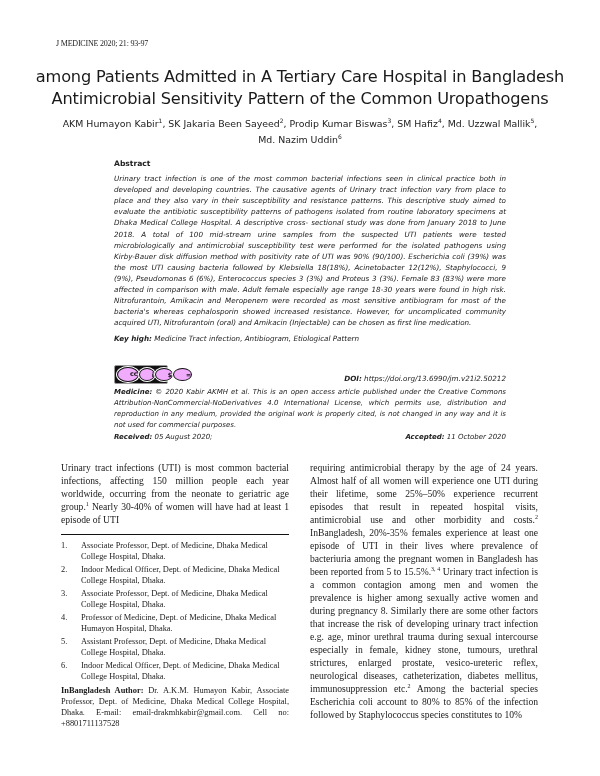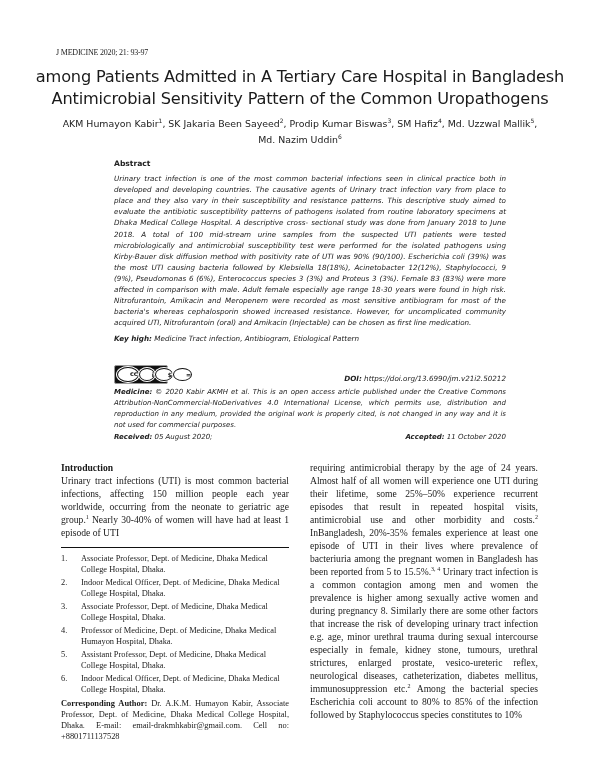--- a/index.html
+++ b/index.html
@@ -1,28 +1,28 @@
 <!DOCTYPE html>
 <html><head>
 <meta charset="utf-8">
 <style>
   html, body { margin:0; padding:0; background:#fff; }
   body { width:600px; height:776px; position:relative; overflow:hidden; color:#1a1a1a; }
-  .journal { position:absolute; left:56px; top:48px; font-family:"Liberation Serif", serif; font-size:8px; letter-spacing:-0.2px; color:#222; }
+  .journal { position:absolute; left:56px; top:39px; font-family:"Liberation Serif", serif; font-size:8px; letter-spacing:-0.2px; color:#222; }
   .title { position:absolute; left:0; width:600px; top:66px; text-align:center; font-family:"DejaVu Sans", sans-serif; font-size:16.2px; line-height:22px; color:#1a1a1a; letter-spacing:-0.2px; }
   .authors { position:absolute; left:0; width:600px; top:114px; text-align:center; font-family:"DejaVu Sans", sans-serif; font-size:9.4px; line-height:13px; color:#222; }
   .authors sup { font-size:6px; vertical-align:4px; }
   .abstract { position:absolute; left:114px; width:392px; top:158px; font-family:"DejaVu Sans", sans-serif; font-size:7.2px; line-height:11.1px; color:#222; }
   .abstract .head { font-weight:bold; font-size:7.6px; margin-bottom:4px; }
   .abstract .body { font-style:italic; text-align:justify; }
   .keywords { margin-top:5px; font-style:italic; }
   .keywords b { font-style:italic; font-weight:bold; }
   .cc-row { position:absolute; left:114px; width:392px; top:365px; height:22px; }
   .cc-badge { position:absolute; left:0; top:0; width:54px; height:19px; background:#111; border:1px solid #999; border-radius:2px; box-sizing:border-box; display:flex; align-items:center; justify-content:space-around; padding:0 2px; }
-  .cc-badge span { display:inline-block; width:11px; height:11px; border-radius:50%; background:#ffffff; border:1.5px solid #111; box-shadow:0 0 0 1px #fff; font-family:"DejaVu Sans", sans-serif; font-size:6px; font-weight:bold; line-height:11px; text-align:center; color:#111;padding-left:12px; }
+  .cc-badge span { display:inline-block; width:11px; height:11px; border-radius:50%; background:#f0abfc; border:1.5px solid #111; box-shadow:0 0 0 1px #fff; font-family:"DejaVu Sans", sans-serif; font-size:6px; font-weight:bold; line-height:11px; text-align:center; color:#111;padding-left:12px; }
   .cc-badge span.cc { width:13px; height:13px; line-height:13px; font-size:6.5px; }
   .doi { position:absolute; right:0; top:9px; font-family:"DejaVu Sans", sans-serif; font-size:7.2px; font-style:italic; color:#222; }
   .doi b { font-style:italic; }
   .copyright { position:absolute; left:114px; width:392px; top:387px; font-family:"DejaVu Sans", sans-serif; font-size:7px; line-height:11px; font-style:italic; text-align:justify; color:#222; }
   .copyright b { font-style:italic; }
   .dates { position:absolute; left:114px; width:392px; top:433px; font-family:"DejaVu Sans", sans-serif; font-size:7px; font-style:italic; color:#222; }
   .dates .acc { position:absolute; right:0; top:0;margin-left:36px; }
   .col { position:absolute; font-family:"Liberation Serif", serif; font-size:9.6px; line-height:13px; color:#1a1a1a; text-align:justify; }
   .col-left { left:61px; width:228px; top:461px; }
   .col-right { left:310px; width:228px; top:461px; }
@@ -84,21 +84,20 @@
   <b>Medicine:</b>
   <span>© 2020 Kabir AKMH et al. This is an open access article published under the Creative Commons Attribution-NonCommercial-NoDerivatives 4.0 International License, which permits use, distribution and reproduction in any medium, provided the original work is properly cited, is not changed in any way and it is not used for commercial purposes.</span>
 </div>
 
 <div class="dates">
   <span><b>Received:</b> <span>05 August 2020;</span></span>
   <span class="acc"><b>Accepted:</b> <span>11 October 2020</span></span>
 </div>
 
 <div class="col col-left">
-  <h3>Introduction</h3>
   <p><span>Urinary tract infections (UTI) is most common bacterial infections, affecting 150 million people each year worldwide, occurring from the neonate to geriatric age group.</span><sup>1</sup><span> Nearly 30-40% of women will have had at least 1 episode of UTI</span></p>
   <div class="rule"></div>
   <div class="aff">
       <span class="num">1.</span>
       <span>Associate Professor, Dept. of Medicine, Dhaka Medical College Hospital, Dhaka.</span>
     </div>
   <div class="aff">
       <span class="num">2.</span>
       <span>Indoor Medical Officer, Dept. of Medicine, Dhaka Medical College Hospital, Dhaka.</span>
     </div>
@@ -111,18 +110,18 @@
       <span>Professor of Medicine, Dept. of Medicine, Dhaka Medical Humayon Hospital, Dhaka.</span>
     </div>
   <div class="aff">
       <span class="num">5.</span>
       <span>Assistant Professor, Dept. of Medicine, Dhaka Medical College Hospital, Dhaka.</span>
     </div>
   <div class="aff">
       <span class="num">6.</span>
       <span>Indoor Medical Officer, Dept. of Medicine, Dhaka Medical College Hospital, Dhaka.</span>
     </div>
-  <div class="corr"><b>Corresponding Author:</b><span> Dr. A.K.M. Humayon Kabir, Associate Professor, Dept. of Medicine, Dhaka Medical College Hospital, Dhaka. E-mail: email-drakmhkabir@gmail.com. Cell no: +8801711137528</span></div>
+  <div class="corr"><b>InBangladesh Author:</b><span> Dr. A.K.M. Humayon Kabir, Associate Professor, Dept. of Medicine, Dhaka Medical College Hospital, Dhaka. E-mail: email-drakmhkabir@gmail.com. Cell no: +8801711137528</span></div>
 </div>
 
 <div class="col col-right">
   <p><span>requiring antimicrobial therapy by the age of 24 years. Almost half of all women will experience one UTI during their lifetime, some 25%–50% experience recurrent episodes that result in repeated hospital visits, antimicrobial use and other morbidity and costs.</span><sup>2</sup><span> InBangladesh, 20%-35% females experience at least one episode of UTI in their lives where prevalence of bacteriuria among the pregnant women in Bangladesh has been reported from 5 to 15.5%.</span><sup>3, 4</sup><span> Urinary tract infection is a common contagion among men and women the prevalence is higher among sexually active women and during pregnancy 8. Similarly there are some other factors that increase the risk of developing urinary tract infection e.g. age, minor urethral trauma during sexual intercourse especially in female, kidney stone, tumours, urethral strictures, enlarged prostate, vesico-ureteric reflex, neurological diseases, catheterization, diabetes mellitus, immunosuppression etc.</span><sup>2</sup><span> Among the bacterial species Escherichia coli account to 80% to 85% of the infection followed by Staphylococcus species constitutes to 10%</span></p>
 </div>
 
 </body></html>

